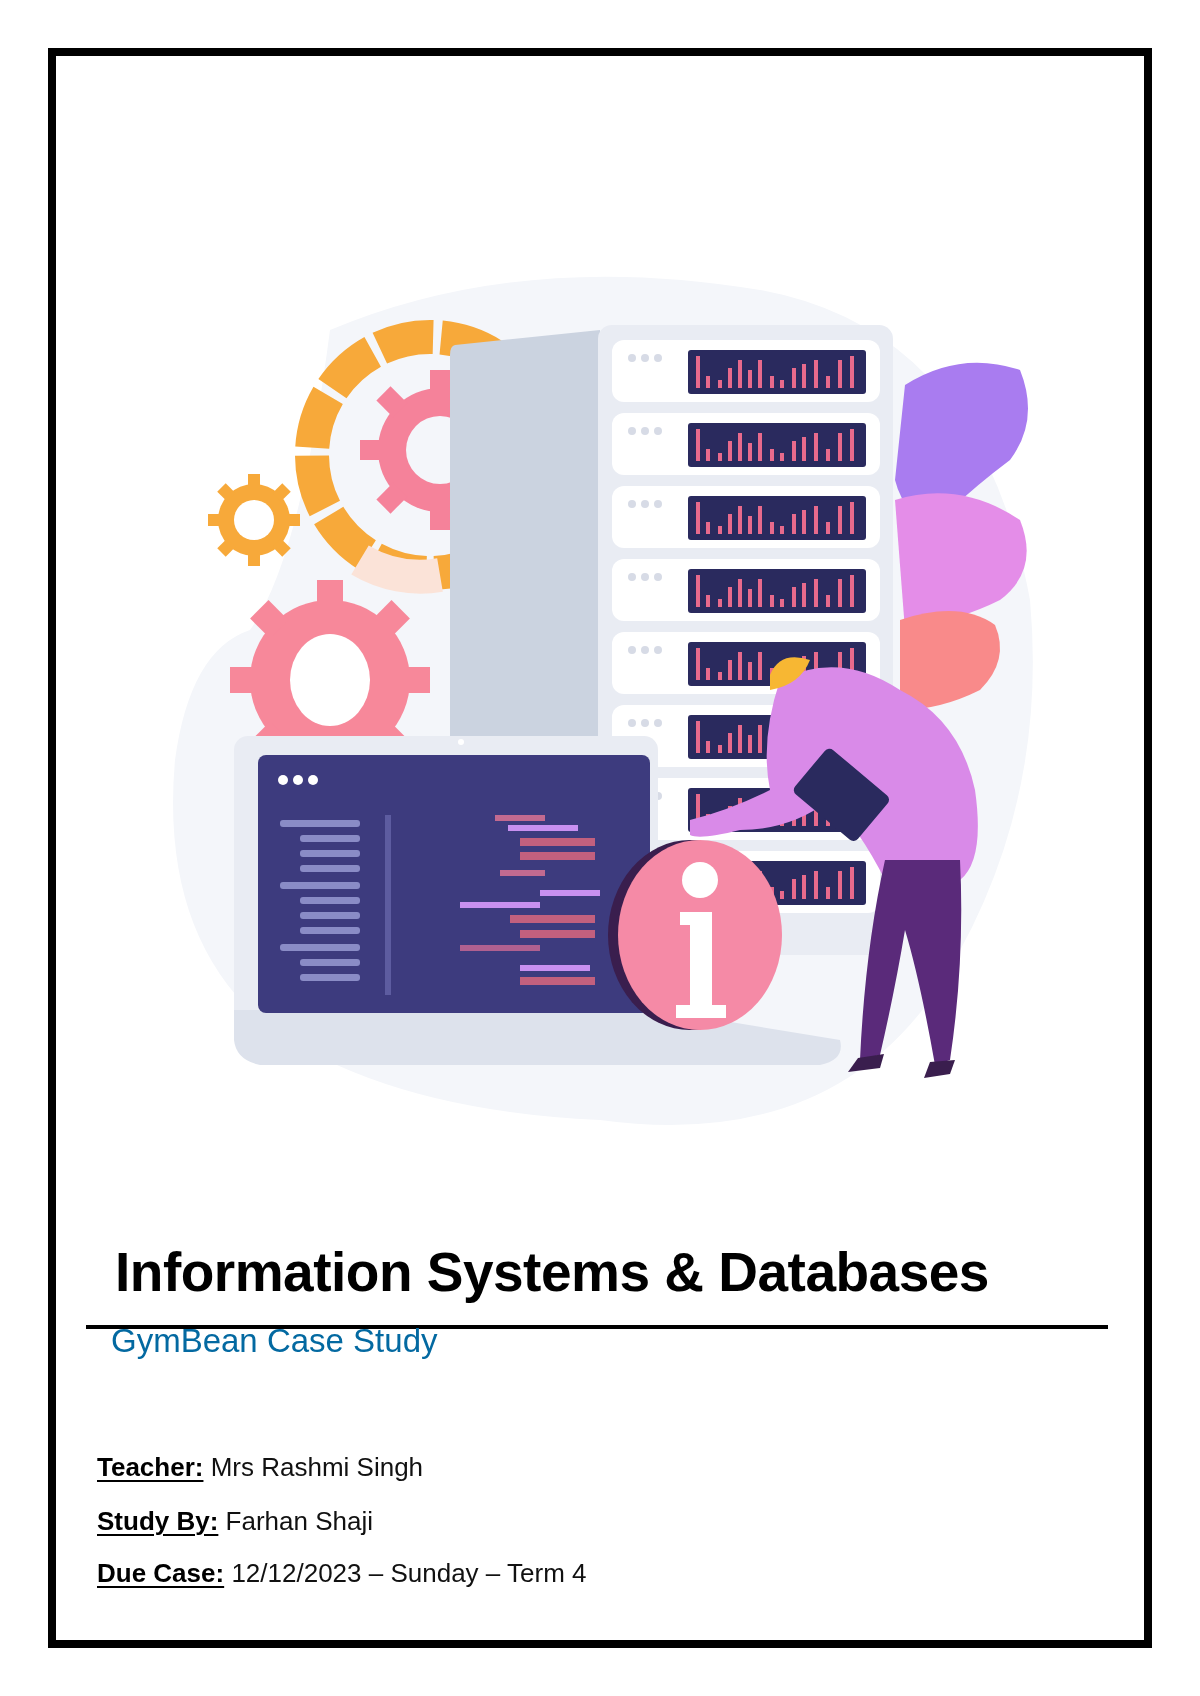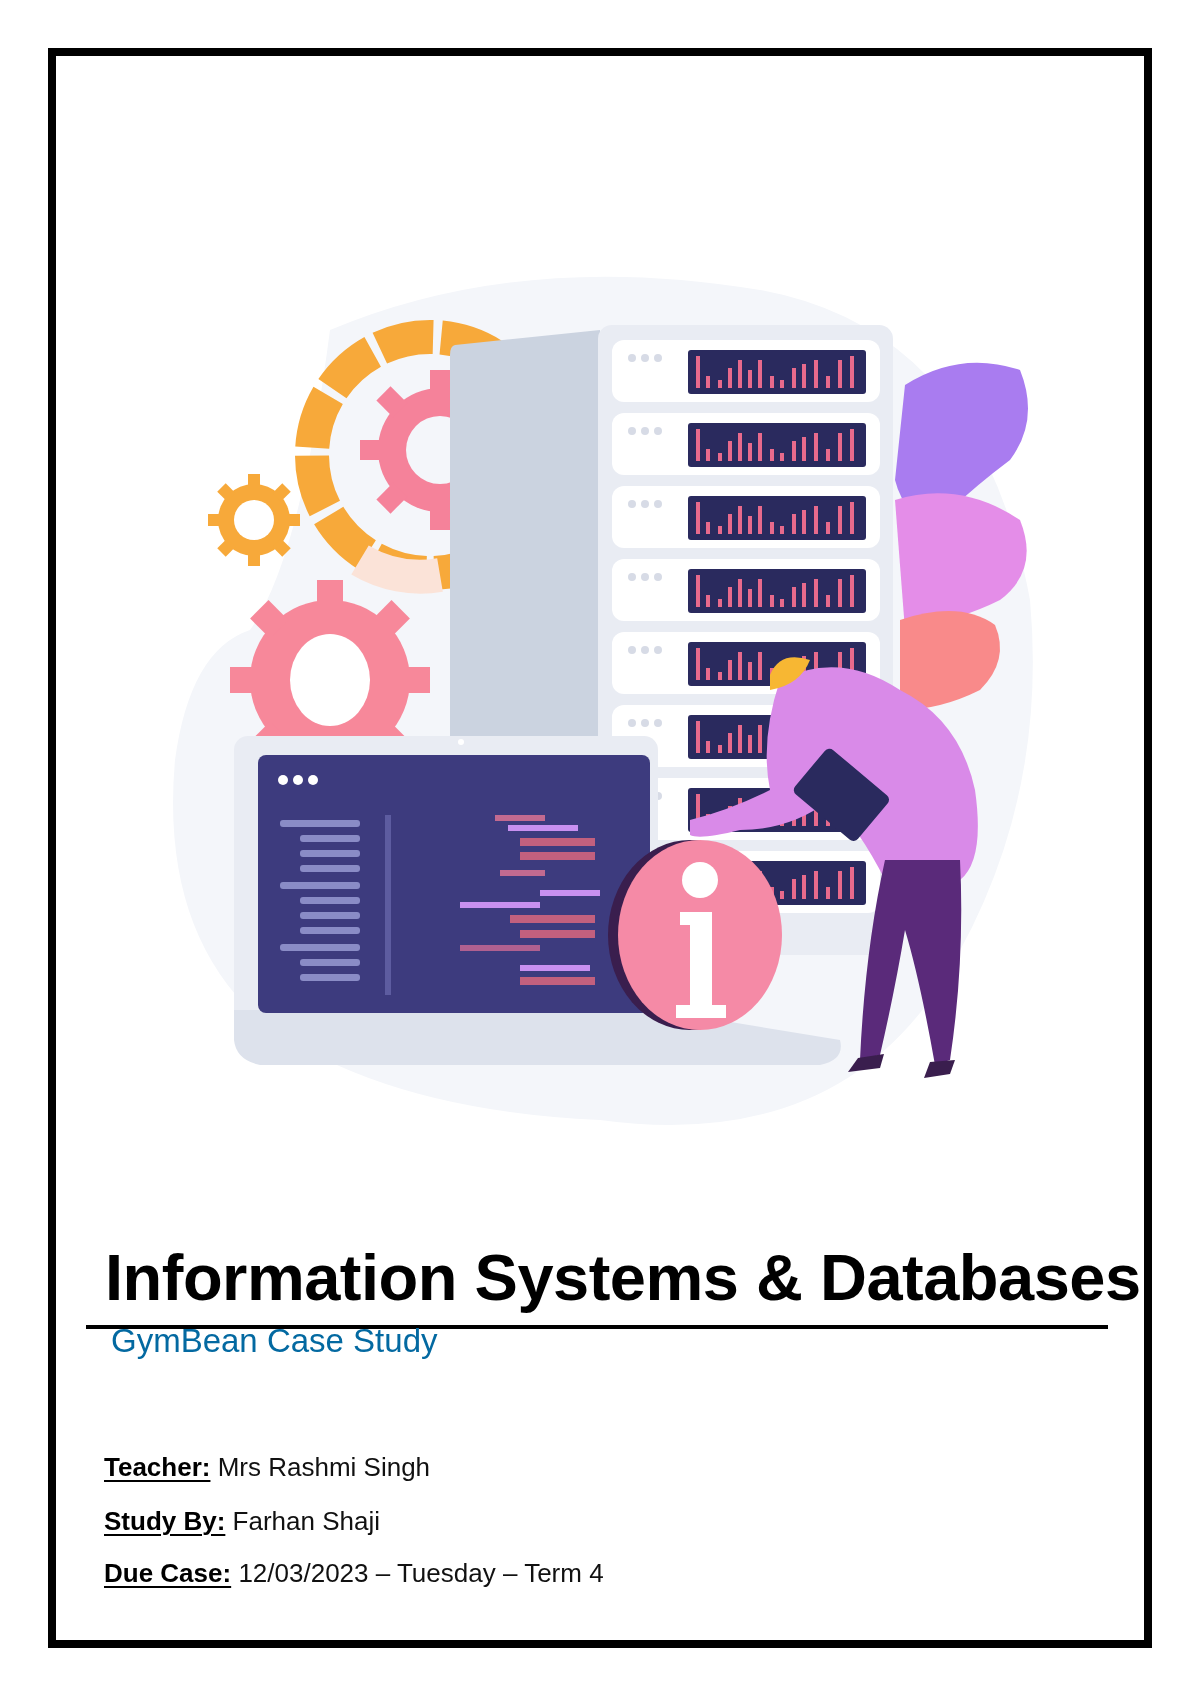--- a/index.html
+++ b/index.html
@@ -1,25 +1,25 @@
 <!DOCTYPE html>
 <html><head>
   <meta charset="utf-8">
   <style>
     html, body { margin: 0; padding: 0; background: #ffffff; }
     body { width: 1200px; height: 1696px; position: relative; overflow: hidden;
            font-family: "Liberation Sans", sans-serif; color: #000; }
     .page-border { position: absolute; left: 48px; top: 48px; width: 1088px; height: 1584px;
                    border: 8px solid #000; box-sizing: content-box; }
     .illustration { position: absolute; left: 150px; top: 250px; width: 900px; height: 880px; }
-    .title { position: absolute; left: 105px; top: 1240px; font-size: 65px; font-weight: bold;
+    .title { position: absolute; left: 115px; top: 1240px; font-size: 55px; font-weight: bold;
              letter-spacing: -0.5px; white-space: nowrap; }
     .rule { position: absolute; left: 86px; top: 1325px; width: 1022px; height: 4px; background: #000; }
     .subtitle { position: absolute; left: 111px; top: 1322px; font-size: 33px; color: #0369a1; white-space: nowrap; }
-    .meta-line { position: absolute; left: 104px; font-size: 26px; white-space: nowrap; color: #111; }
+    .meta-line { position: absolute; left: 97px; font-size: 26px; white-space: nowrap; color: #111; }
     .meta-line .label { font-weight: bold; text-decoration: underline; text-decoration-thickness: 2px;
                         text-underline-offset: 4px; color: #000; }
     .line-teacher { top: 1452px; }
     .line-report { top: 1506px; }
     .line-due { top: 1558px; }
   </style>
 </head>
 <body>
 
 <div class="page-border"></div>
@@ -212,14 +212,14 @@
 <div class="rule"></div>
 <div class="subtitle">GymBean Case Study</div>
 
 <div class="meta-line line-teacher">
   <span class="label">Teacher:</span><span> Mrs Rashmi Singh</span>
 </div>
 <div class="meta-line line-report">
   <span class="label">Study By:</span><span> Farhan Shaji</span>
 </div>
 <div class="meta-line line-due">
-  <span class="label">Due Case:</span><span> 12/03/2023 – Tuesday – Term 4</span>
+  <span class="label">Due Case:</span><span> 12/12/2023 – Sunday – Term 4</span>
 </div>
 
 </body></html>

